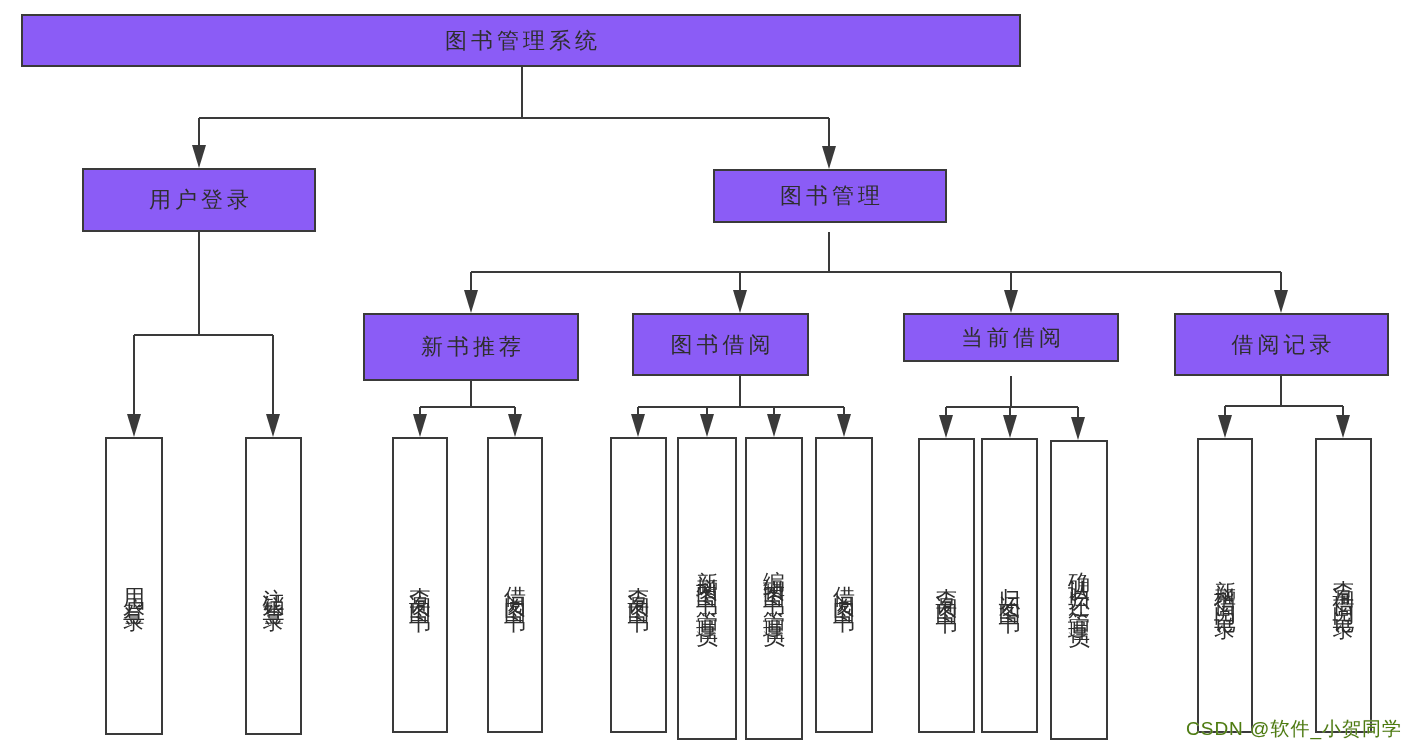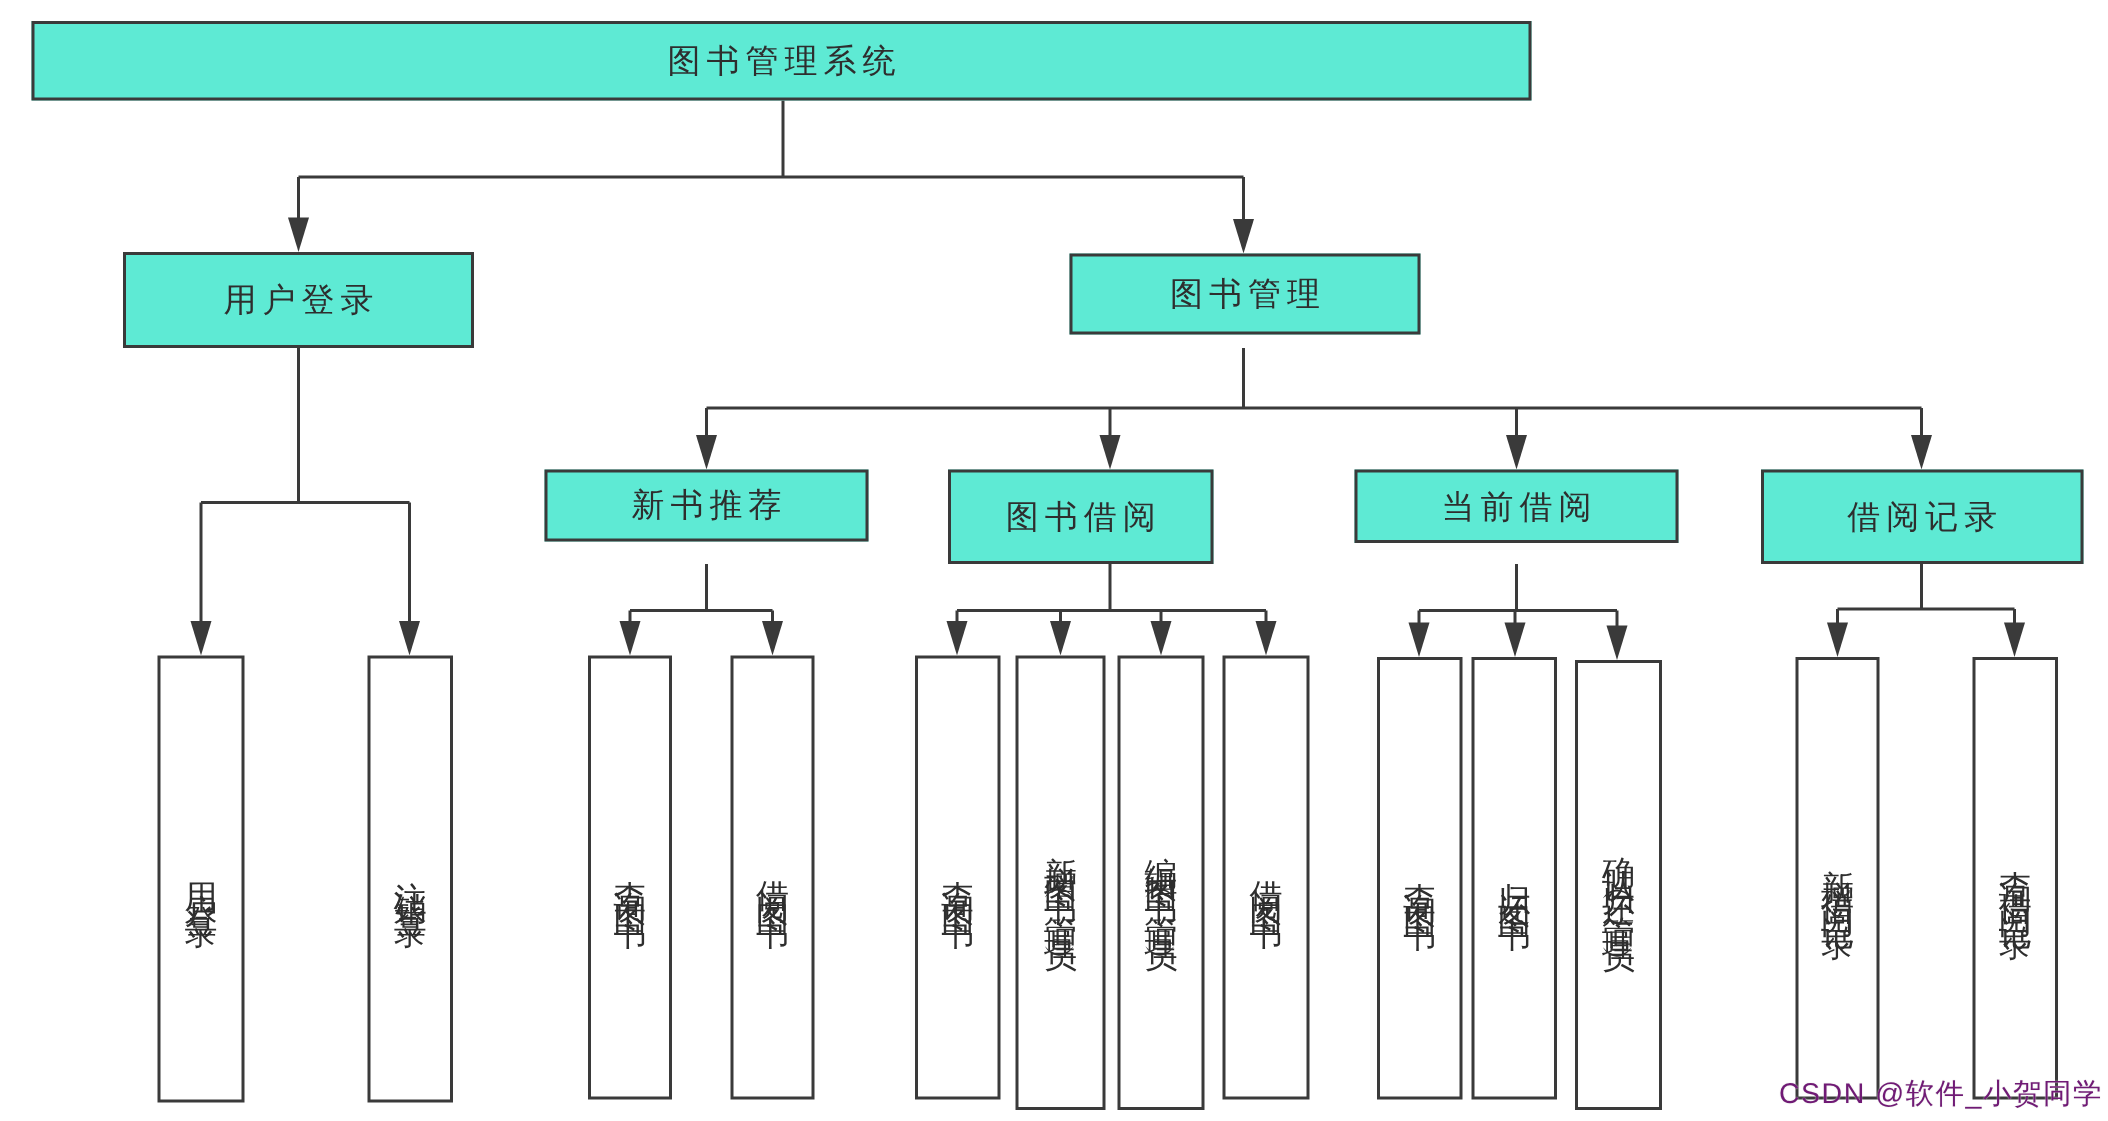--- a/index.html
+++ b/index.html
@@ -18,21 +18,21 @@
   #wires {
     position: absolute;
     left: 0; top: 0;
     width: 1405px;
     height: 747px;
   }
   .hbox {
     position: absolute;
     box-sizing: border-box;
     border: 2px solid #3a3a3a;
-    background: #5eead4;
+    background: #8b5cf6;
     display: flex;
     align-items: center;
     justify-content: center;
     font-size: 22px;
     letter-spacing: 4px;
     text-indent: 4px;
     color: #2e2e2e;
     white-space: nowrap;
   }
   .vbox {
@@ -48,21 +48,21 @@
     font-size: 22px;
     letter-spacing: 8px;
     color: #2e2e2e;
     line-height: 1;
   }
   .watermark {
     position: absolute;
     left: 1186px;
     top: 716px;
     font-size: 19px;
-    color: #701a75;
+    color: #4d7c0f;
     letter-spacing: 1px;
     white-space: nowrap;
     text-shadow: 0 0 1px #dddddd;
   }
 </style>
 </head>
 <body>
 
 <div id="canvas">
 
@@ -130,21 +130,21 @@
       <polygon points="1218,415 1232,415 1225,438"></polygon>
       <polygon points="1336,415 1350,415 1343,438"></polygon>
     </g>
   </svg>
 
   <div class="hbox" style="left:21px; top:14px; width:1000px; height:53px;">图书管理系统</div>
 
   <div class="hbox" style="left:82px; top:168px; width:234px; height:64px;">用户登录</div>
   <div class="hbox" style="left:713px; top:169px; width:234px; height:54px;">图书管理</div>
 
-  <div class="hbox" style="left:363px; top:313px; width:216px; height:48px;">新书推荐</div>
+  <div class="hbox" style="left:363px; top:313px; width:216px; height:68px;">新书推荐</div>
   <div class="hbox" style="left:632px; top:313px; width:177px; height:63px;">图书借阅</div>
   <div class="hbox" style="left:903px; top:313px; width:216px; height:49px;">当前借阅</div>
   <div class="hbox" style="left:1174px; top:313px; width:215px; height:63px;">借阅记录</div>
 
   <div class="vbox" style="left:105px; top:437px; width:58px; height:298px;">用户登录</div>
   <div class="vbox" style="left:245px; top:437px; width:57px; height:298px;">注销登录</div>
 
   <div class="vbox" style="left:392px; top:437px; width:56px; height:296px;">查询图书</div>
   <div class="vbox" style="left:487px; top:437px; width:56px; height:296px;">借阅图书</div>
 

